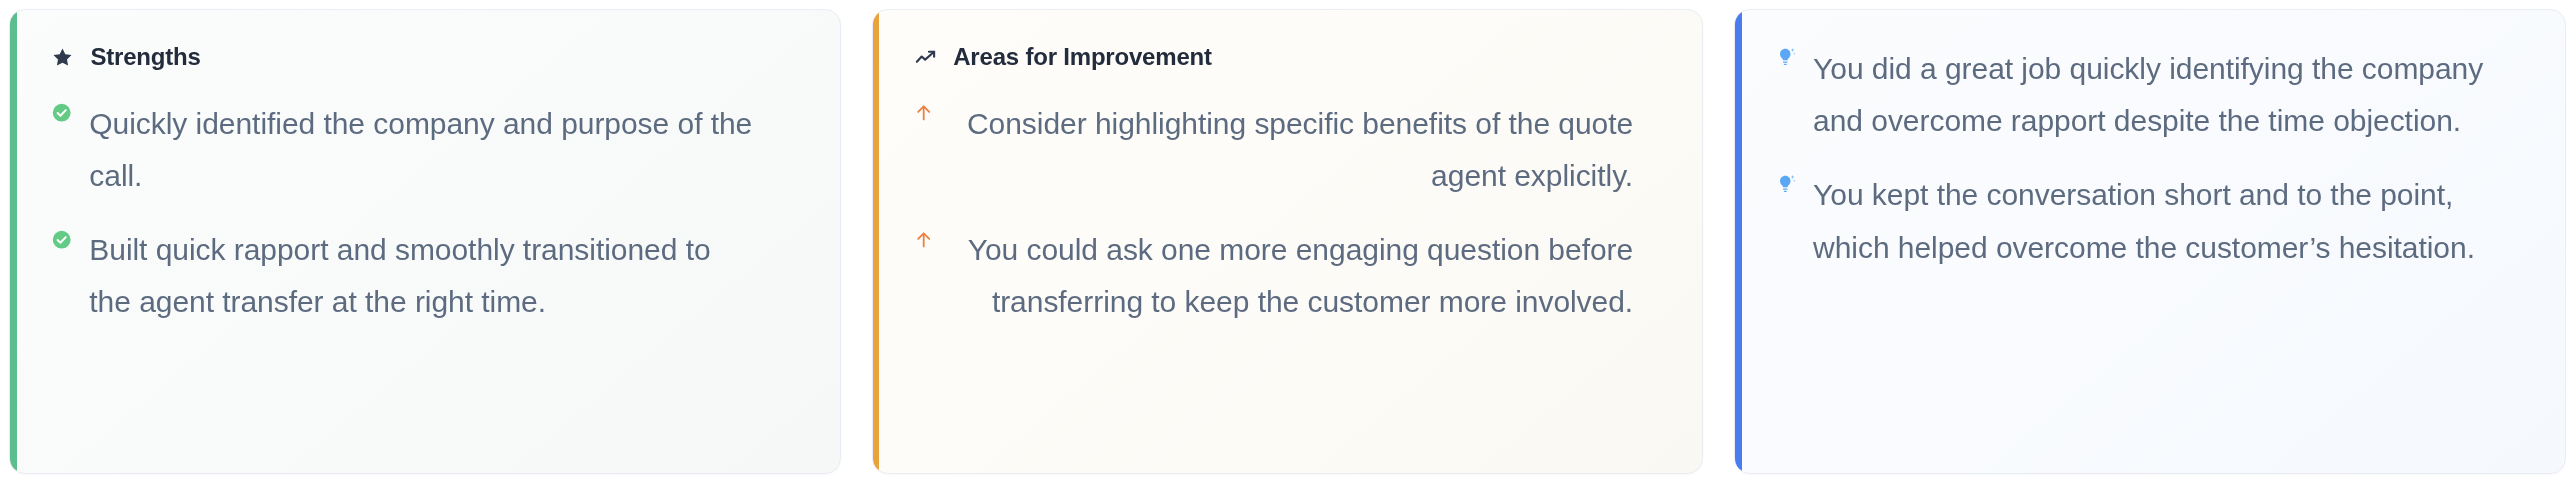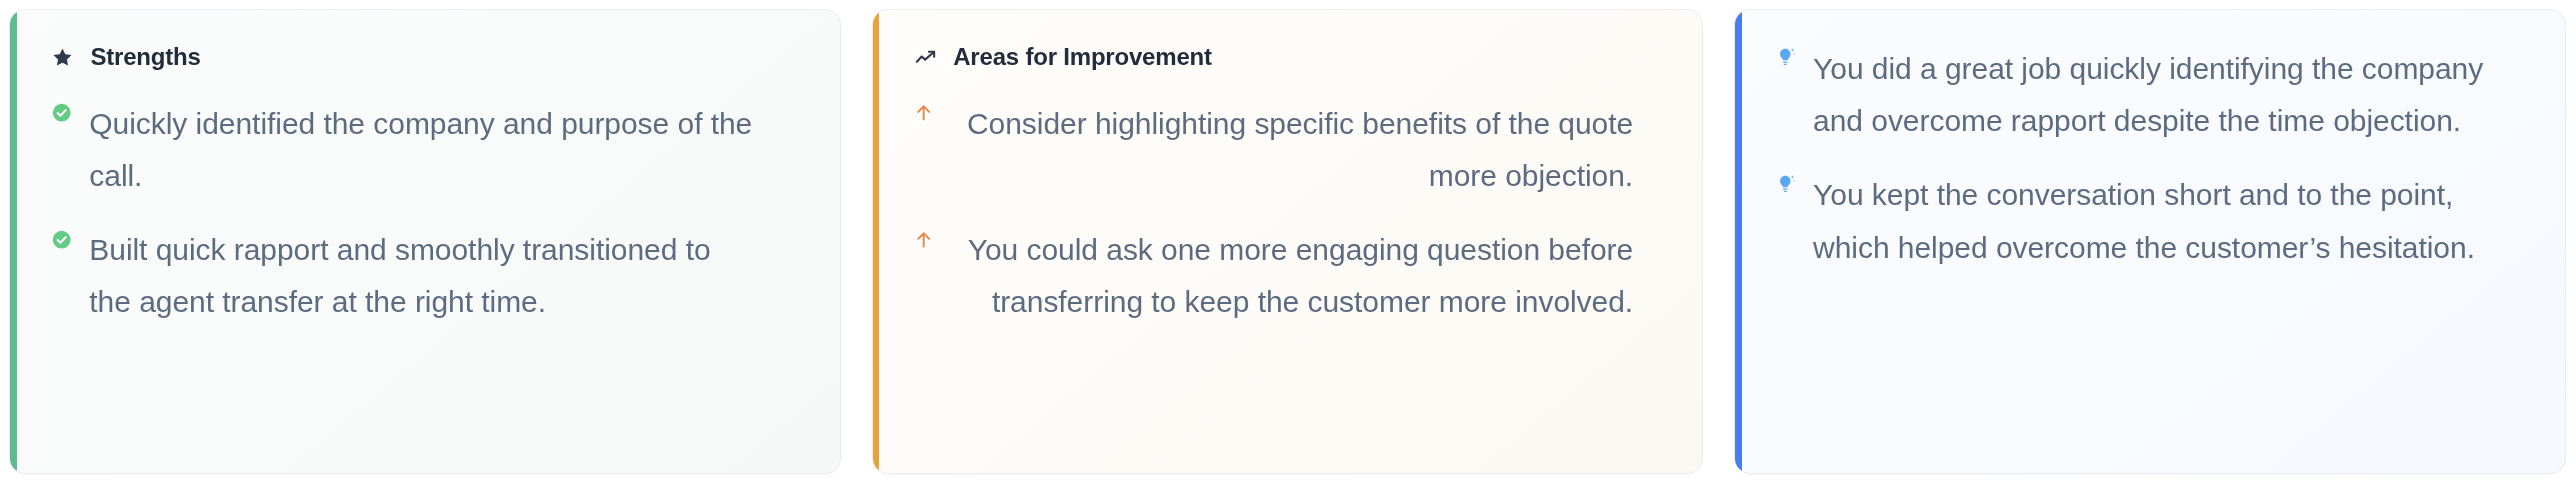--- a/index.html
+++ b/index.html
@@ -151,21 +151,21 @@
       <h2 class="card-title">Areas for Improvement</h2>
     </div>
     <div class="items">
       <div class="item">
         <span class="item-icon">
           <svg width="21.4" height="21.4" viewBox="0 0 24 24" aria-hidden="true">
             <path d="M12 19.5V5.2" fill="none" stroke="#ef7f3f" stroke-width="2" stroke-linecap="round"></path>
             <path d="M5.8 11.2L12 4.8l6.2 6.4" fill="none" stroke="#ef7f3f" stroke-width="2" stroke-linecap="round" stroke-linejoin="round"></path>
           </svg>
         </span>
-        <span class="item-text">Consider highlighting specific benefits of the quote more objection.</span>
+        <span class="item-text">Consider highlighting specific benefits of the quote agent explicitly.</span>
       </div>
       <div class="item">
         <span class="item-icon">
           <svg width="21.4" height="21.4" viewBox="0 0 24 24" aria-hidden="true">
             <path d="M12 19.5V5.2" fill="none" stroke="#ef7f3f" stroke-width="2" stroke-linecap="round"></path>
             <path d="M5.8 11.2L12 4.8l6.2 6.4" fill="none" stroke="#ef7f3f" stroke-width="2" stroke-linecap="round" stroke-linejoin="round"></path>
           </svg>
         </span>
         <span class="item-text">You could ask one more engaging question before transferring to keep the customer more involved.</span>
       </div>

